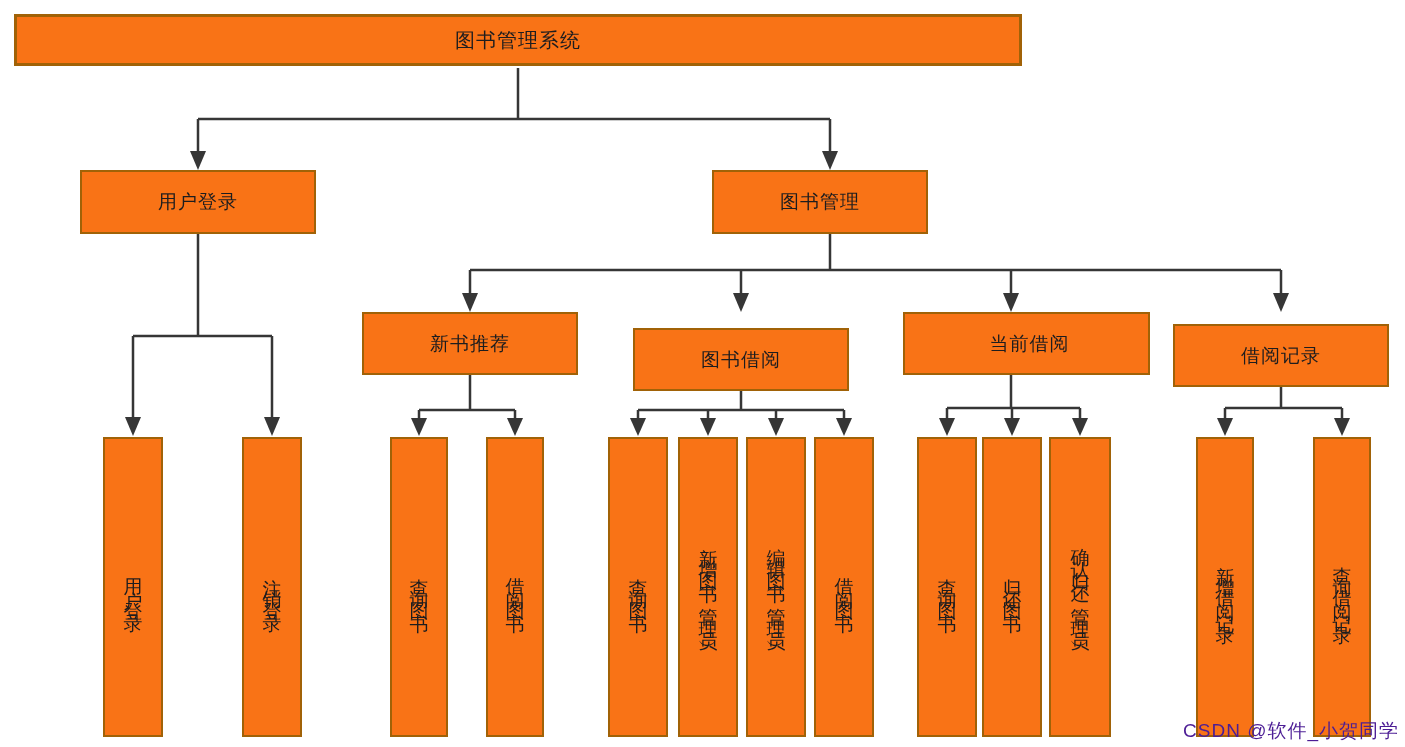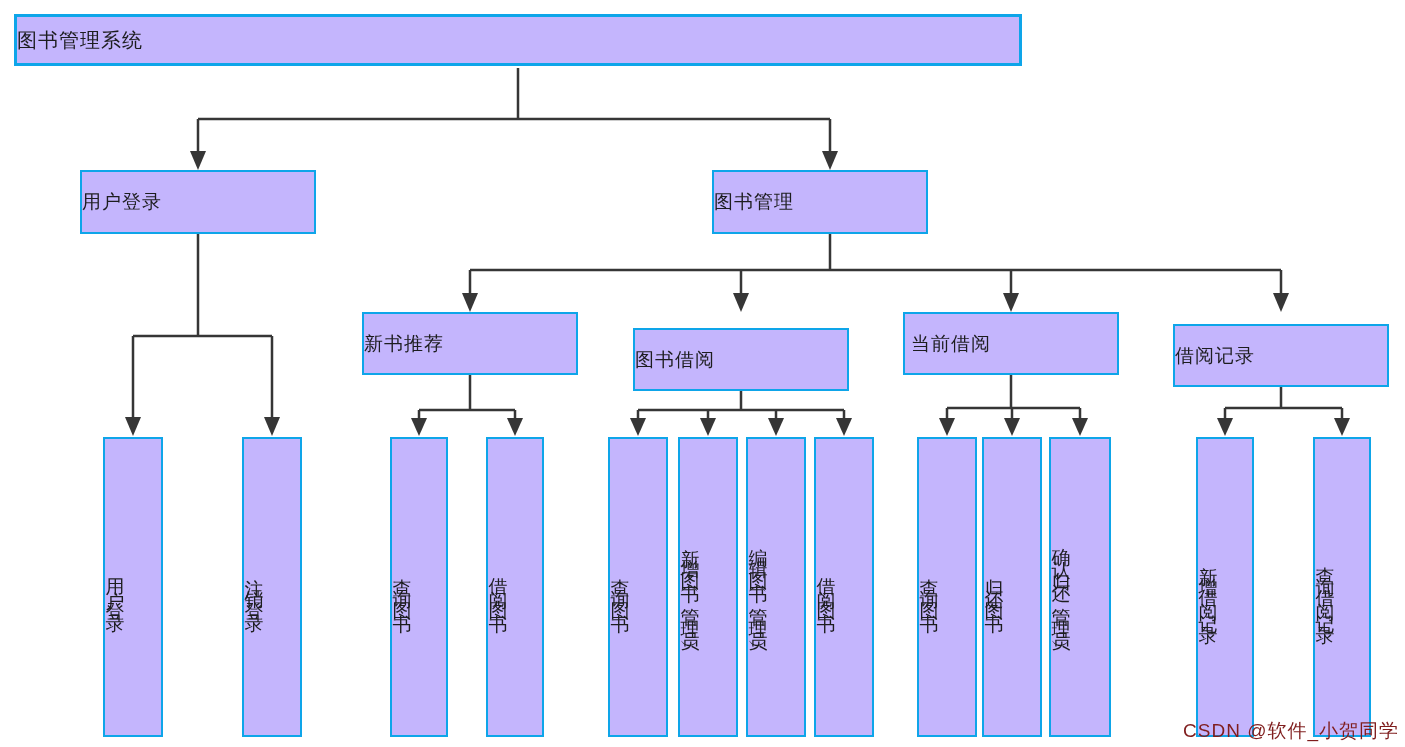--- a/index.html
+++ b/index.html
@@ -4,54 +4,54 @@
 <style>
   html,body{margin:0;padding:0;}
   body{
     width:1405px;height:747px;position:relative;background:#ffffff;
     font-family:"Liberation Sans","DejaVu Sans",sans-serif;
     overflow:hidden;
   }
   #diagram{position:absolute;left:0;top:0;width:1405px;height:747px;}
   svg.wires{position:absolute;left:0;top:0;pointer-events:none;}
   .node{
-    position:absolute;background:#c4b5fd;border:2px solid #0ea5e9;
-    display:flex;align-items:center;
+    position:absolute;background:#f97316;border:2px solid #a16207;
+    display:flex;align-items:center;justify-content:center;
     color:#1d1d1f;font-size:19px;letter-spacing:1px;box-sizing:border-box;
   }
   .node.root{border-width:3px;font-size:20px;}
   .leaf{top:437px;height:300px;}
   .leaf .vtext{
     writing-mode:vertical-rl;text-orientation:mixed;
     line-height:1.05;letter-spacing:12px;font-size:19px;color:#1d1d1f;
   }
   
   #n-root {left:14px; top:14px; width:1008px;height:52px;}
   #n-l2-0 {left:80px; top:170px;width:236px; height:64px;}
   #n-l2-1 {left:712px;top:170px;width:216px; height:64px;}
   #n-l3-0 {left:362px;top:312px;width:216px; height:63px;}
   #n-l3-1 {left:633px;top:312px;width:216px; height:63px;margin-top:16px;}
-  #n-l3-2 {left:903px;top:312px;width:216px; height:63px;padding-left:6px;}
+  #n-l3-2 {left:903px;top:312px;width:247px; height:63px;padding-left:6px;}
   #n-l3-3 {left:1173px;top:324px;width:216px;height:63px;}
   #lf-a0{left:103px;width:60px;}
   #lf-a1{left:242px;width:60px;}
   #lf-b0{left:390px;width:58px;}
   #lf-b1{left:486px;width:58px;}
   #lf-c0{left:608px;width:60px;}
   #lf-c1{left:678px;width:60px;}
   #lf-c2{left:746px;width:60px;}
   #lf-c3{left:814px;width:60px;}
   #lf-d0{left:917px;width:60px;}
   #lf-d1{left:982px;width:60px;}
   #lf-d2{left:1049px;width:62px;}
   #lf-e0{left:1196px;width:58px;}
   #lf-e1{left:1313px;width:58px;}
   #watermark{
     position:absolute;right:6px;bottom:3px;
-    font-size:19px;color:#7f1d1d;letter-spacing:1px;white-space:nowrap;
+    font-size:19px;color:#4c1d95;letter-spacing:1px;white-space:nowrap;
   }
 </style>
 </head>
 <body>
 
 <div id="diagram">
 
   <svg class="wires" width="1405" height="747" viewBox="0 0 1405 747" stroke="#363636" stroke-width="2.5" fill="none">
 
     <path d="M518,68 V119 M198,119 H830 M198,119 V152 M830,119 V152"></path>

